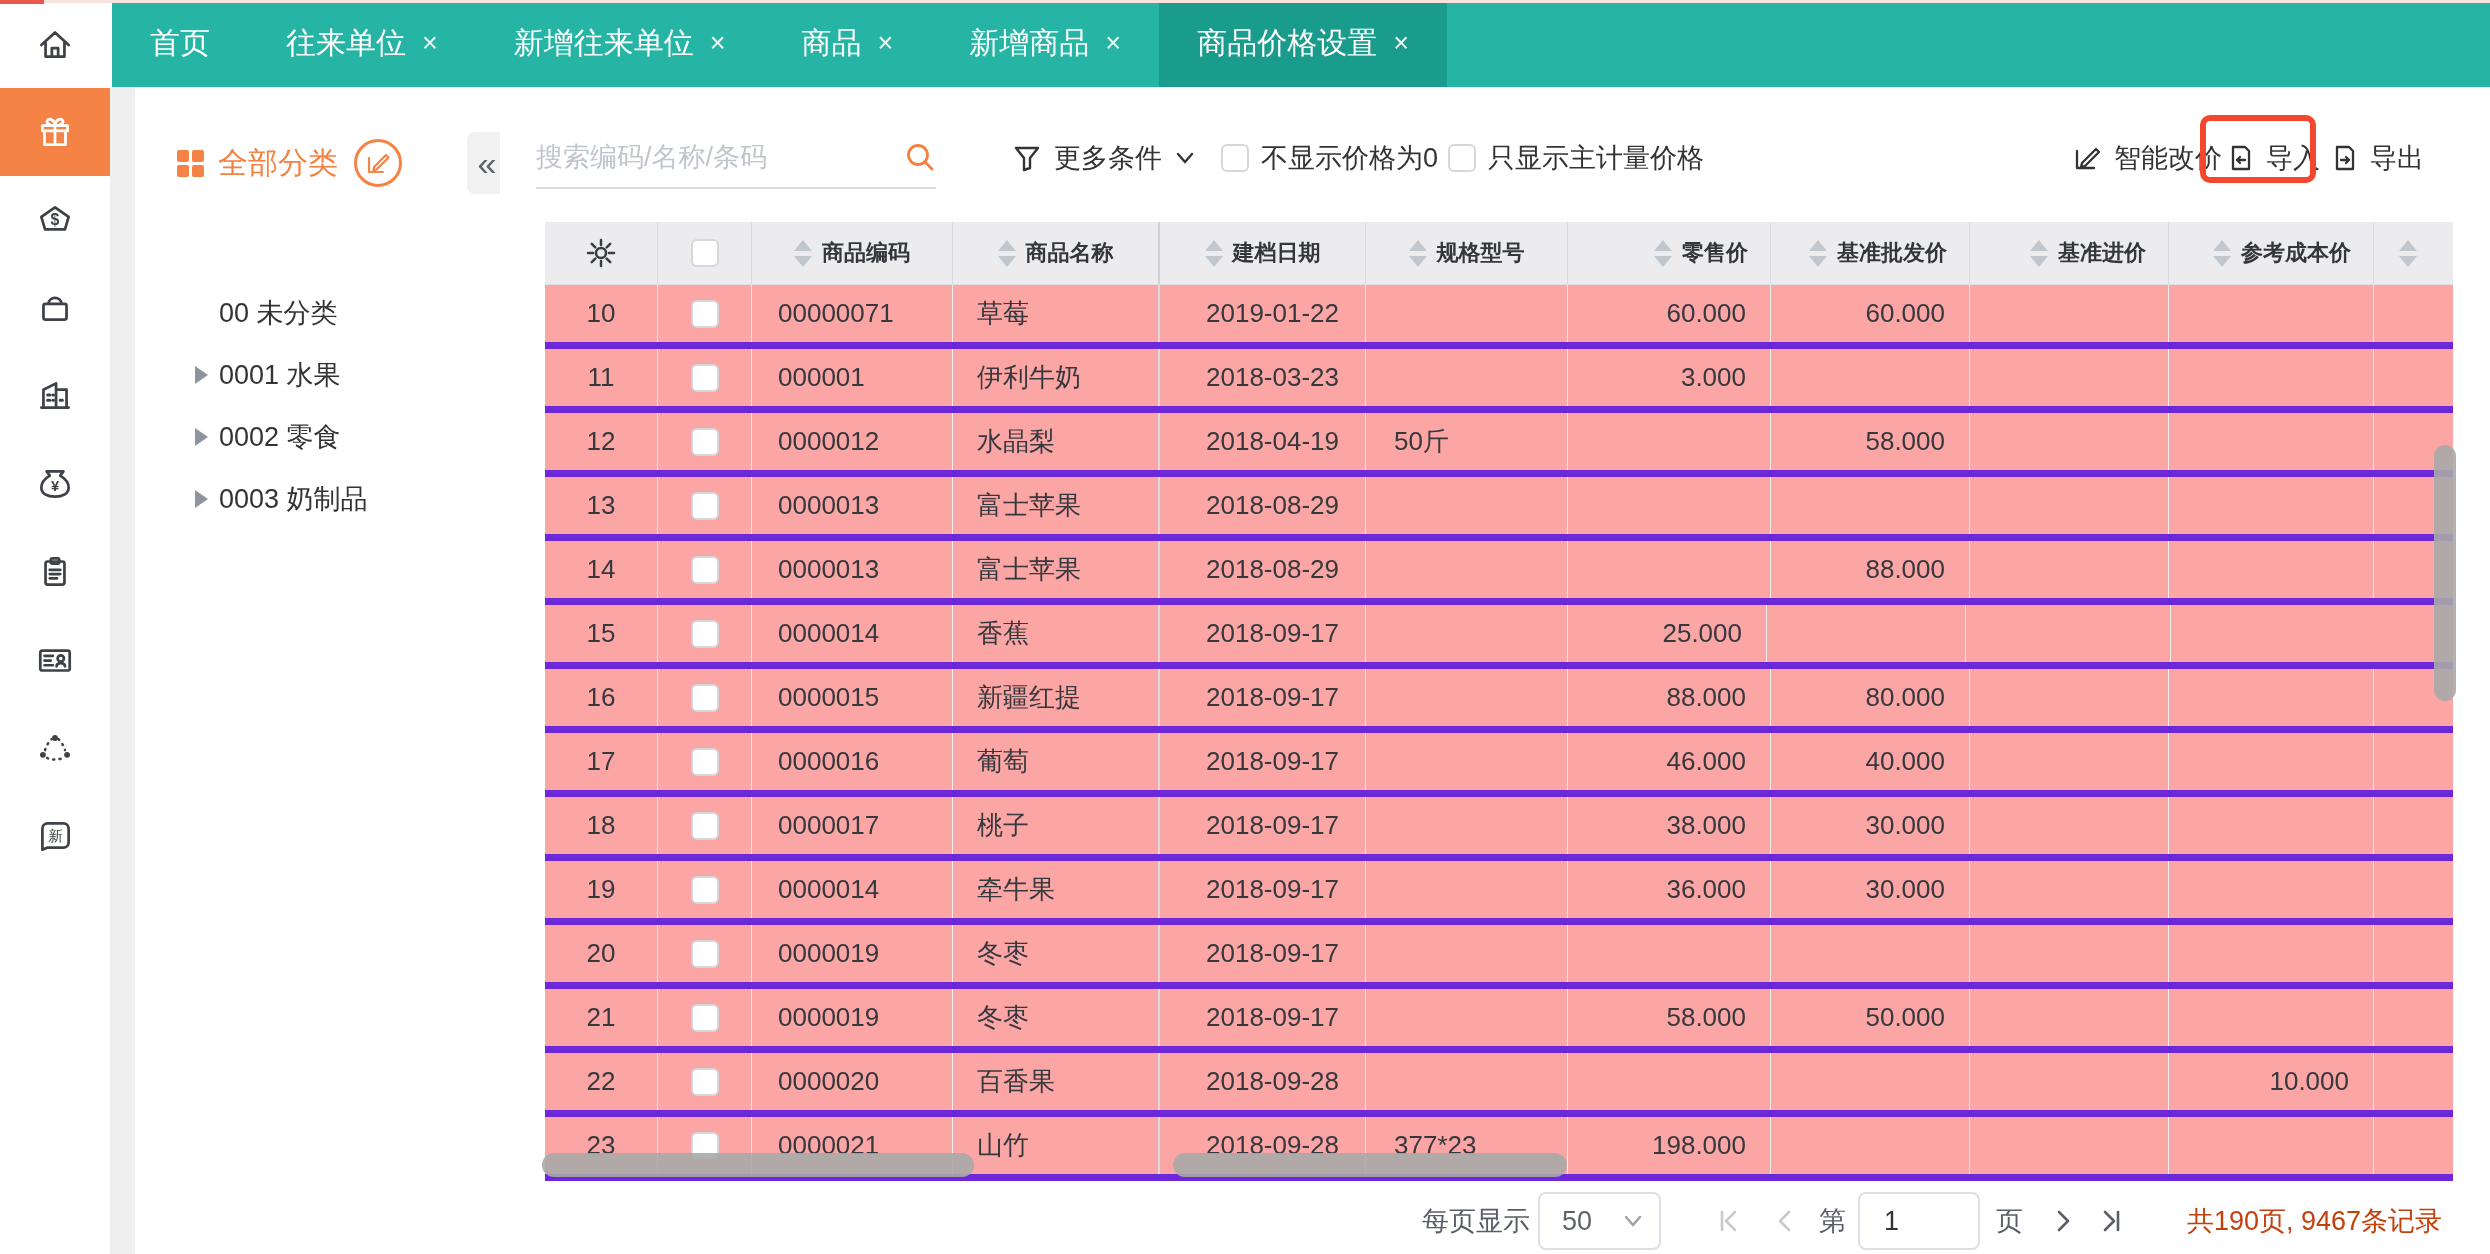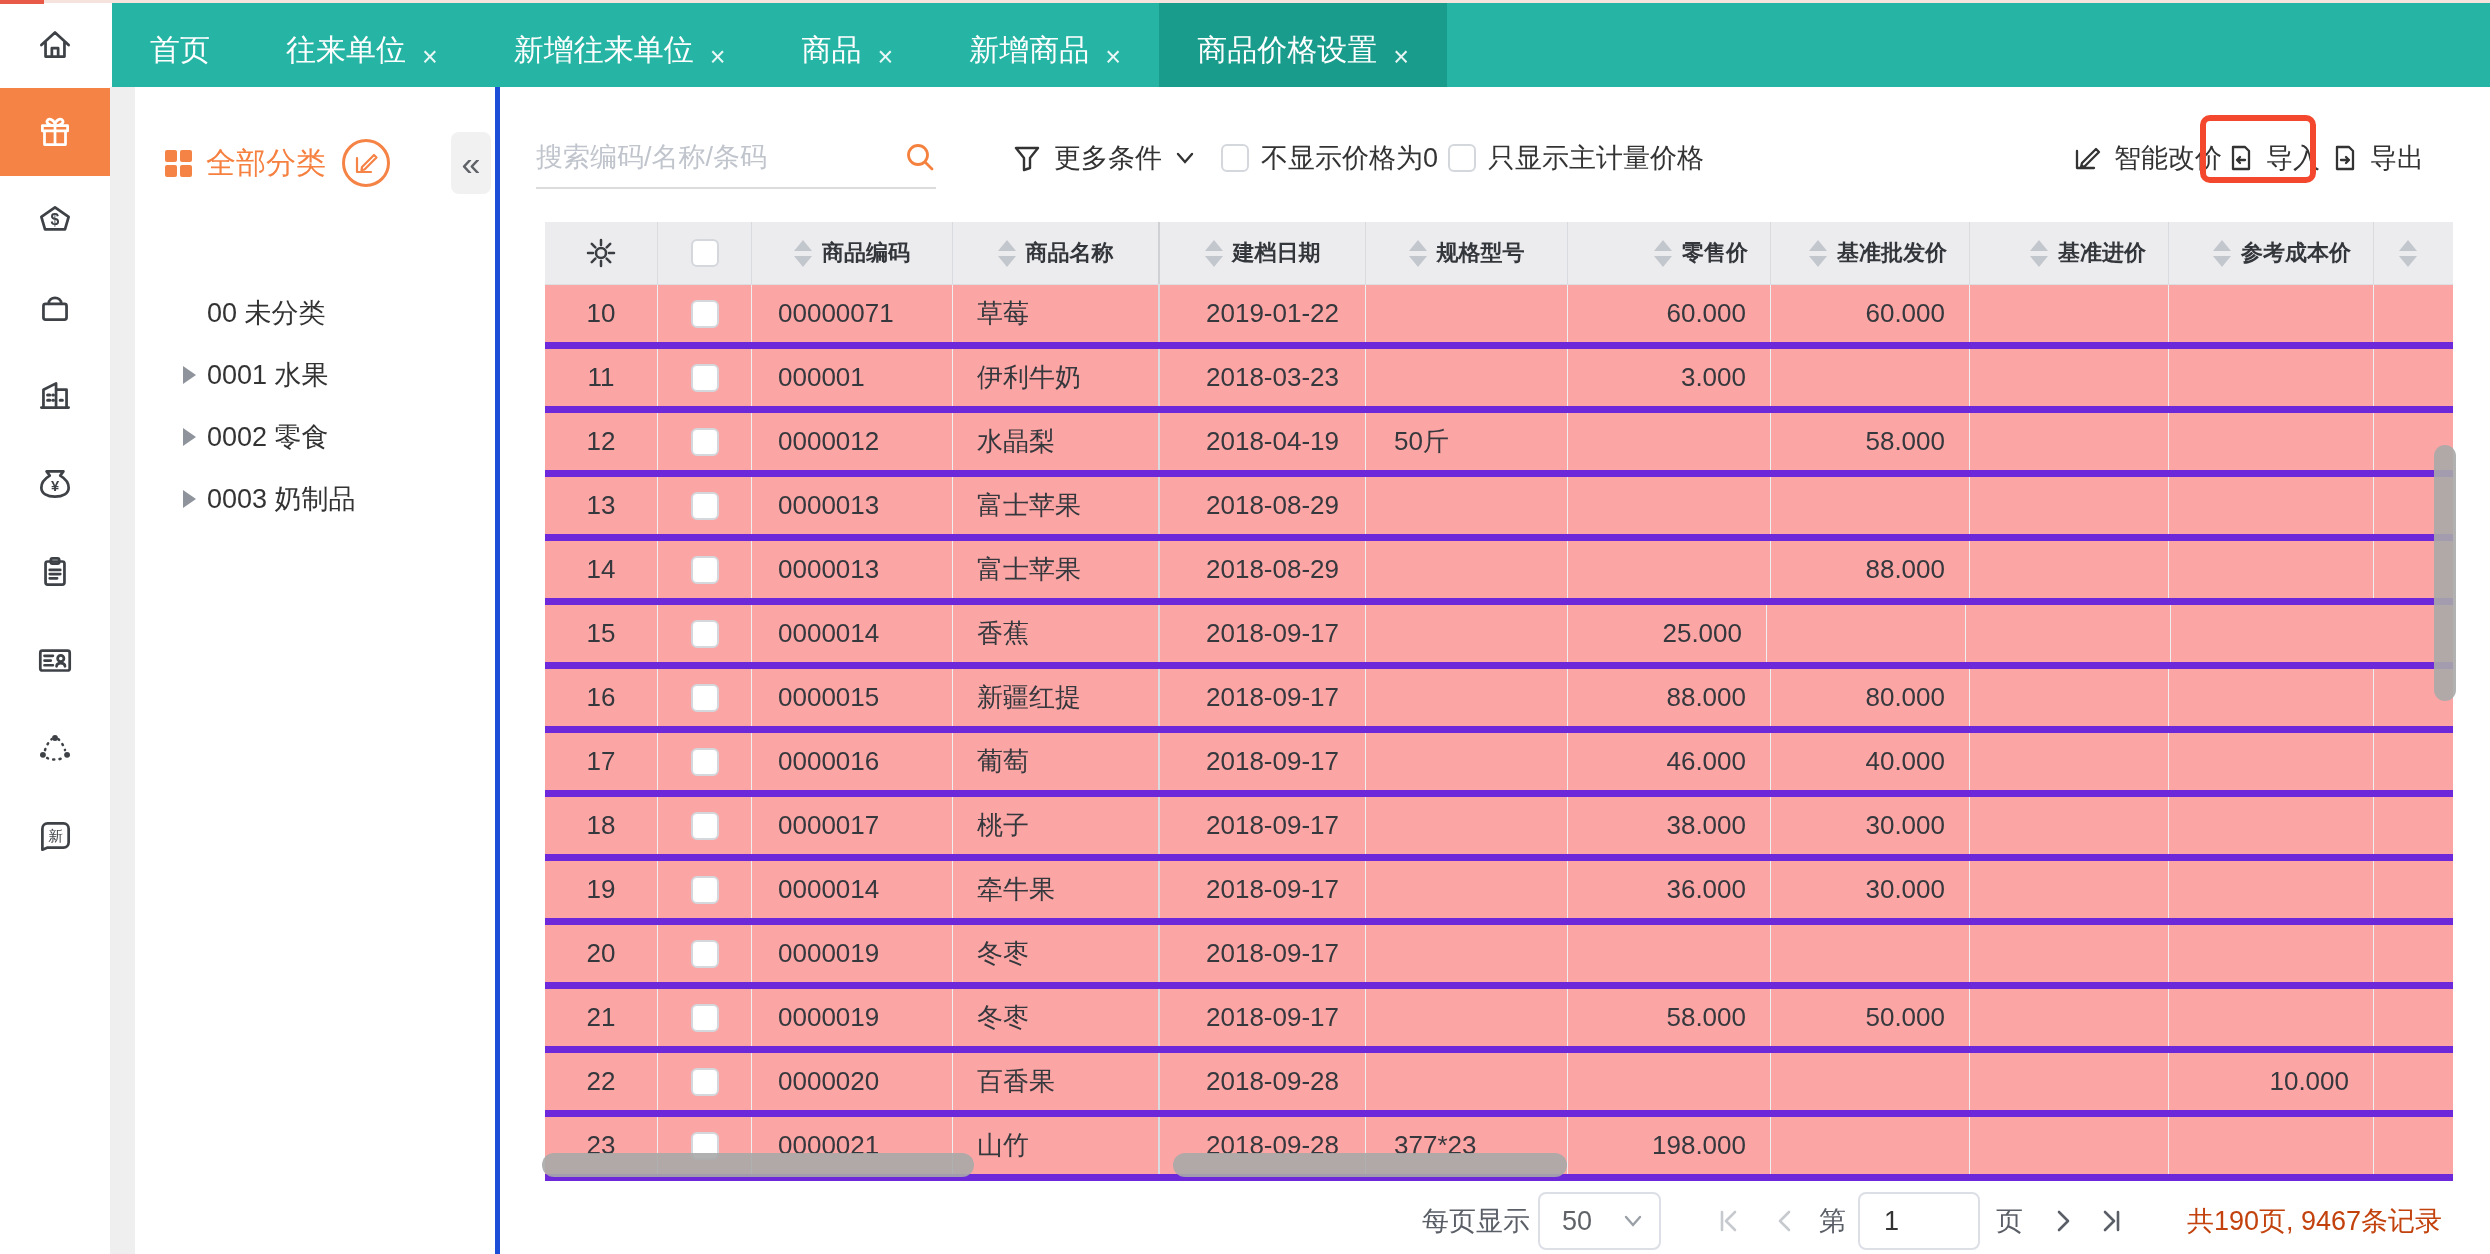--- a/index.html
+++ b/index.html
@@ -14,42 +14,42 @@
   
   .top-red { position:absolute; left:0; top:0; width:44px; height:4px; background:#e85a47; z-index:30; }
   .top-pink { position:absolute; left:44px; top:0; right:0; height:3px; background:#f6e3de; z-index:30; }
 
   
   .tabbar {
     position:absolute; left:112px; top:0; right:0; height:87px;
     background:#26b5a4; display:flex; align-items:stretch; z-index:10;
   }
   .tab {
-    display:flex; align-items:flex-end; gap:16px; padding:16px 38px;
+    display:flex; align-items:center; gap:16px; padding:16px 38px;
     color:#fff; font-size:30px; cursor:pointer; white-space:nowrap;
   }
   .tab.active { background:#1a9c8c; }
   .tab .close { font-size:27px; opacity:.9; line-height:1; }
 
   
   .sidebar {
     position:absolute; left:0; top:0; width:110px; height:1254px;
     background:#fff; z-index:20; display:flex; flex-direction:column;
   }
   .side-item { width:110px; height:88px; display:flex; align-items:center; justify-content:center; }
   .side-item.active { background:#f58345; }
   .side-item svg { stroke:#3e4247; }
   .side-item.active svg { stroke:#fff; }
   .side-item svg text { stroke:none; fill:#3e4247; }
   .side-gap { position:absolute; left:110px; top:87px; width:25px; bottom:0; background:#efefef; }
 
   
   .cat-panel {
-    position:absolute; left:135px; top:87px; width:365px; bottom:0;
-    background:#fff; border-right:5px solid #1d4ed8;
+    position:absolute; left:147px; top:87px; width:365px; bottom:0;
+    background:#fff; border-right:1px solid #1d4ed8;
   }
   .cat-header { position:absolute; left:30px; top:50px; height:52px; display:flex; align-items:center; }
   .grid-icon { width:27px; height:27px; display:grid; grid-template-columns:12px 12px; grid-template-rows:12px 12px; gap:3px; }
   .grid-icon span { background:#f58345; border-radius:2px; }
   .cat-title { margin-left:14px; font-size:30px; color:#f58040; }
   .edit-btn {
     margin-left:16px; width:48px; height:48px; border:3px solid #f58345; border-radius:50%;
     display:flex; align-items:center; justify-content:center; background:#fff; cursor:pointer;
   }
   .collapse-handle {

